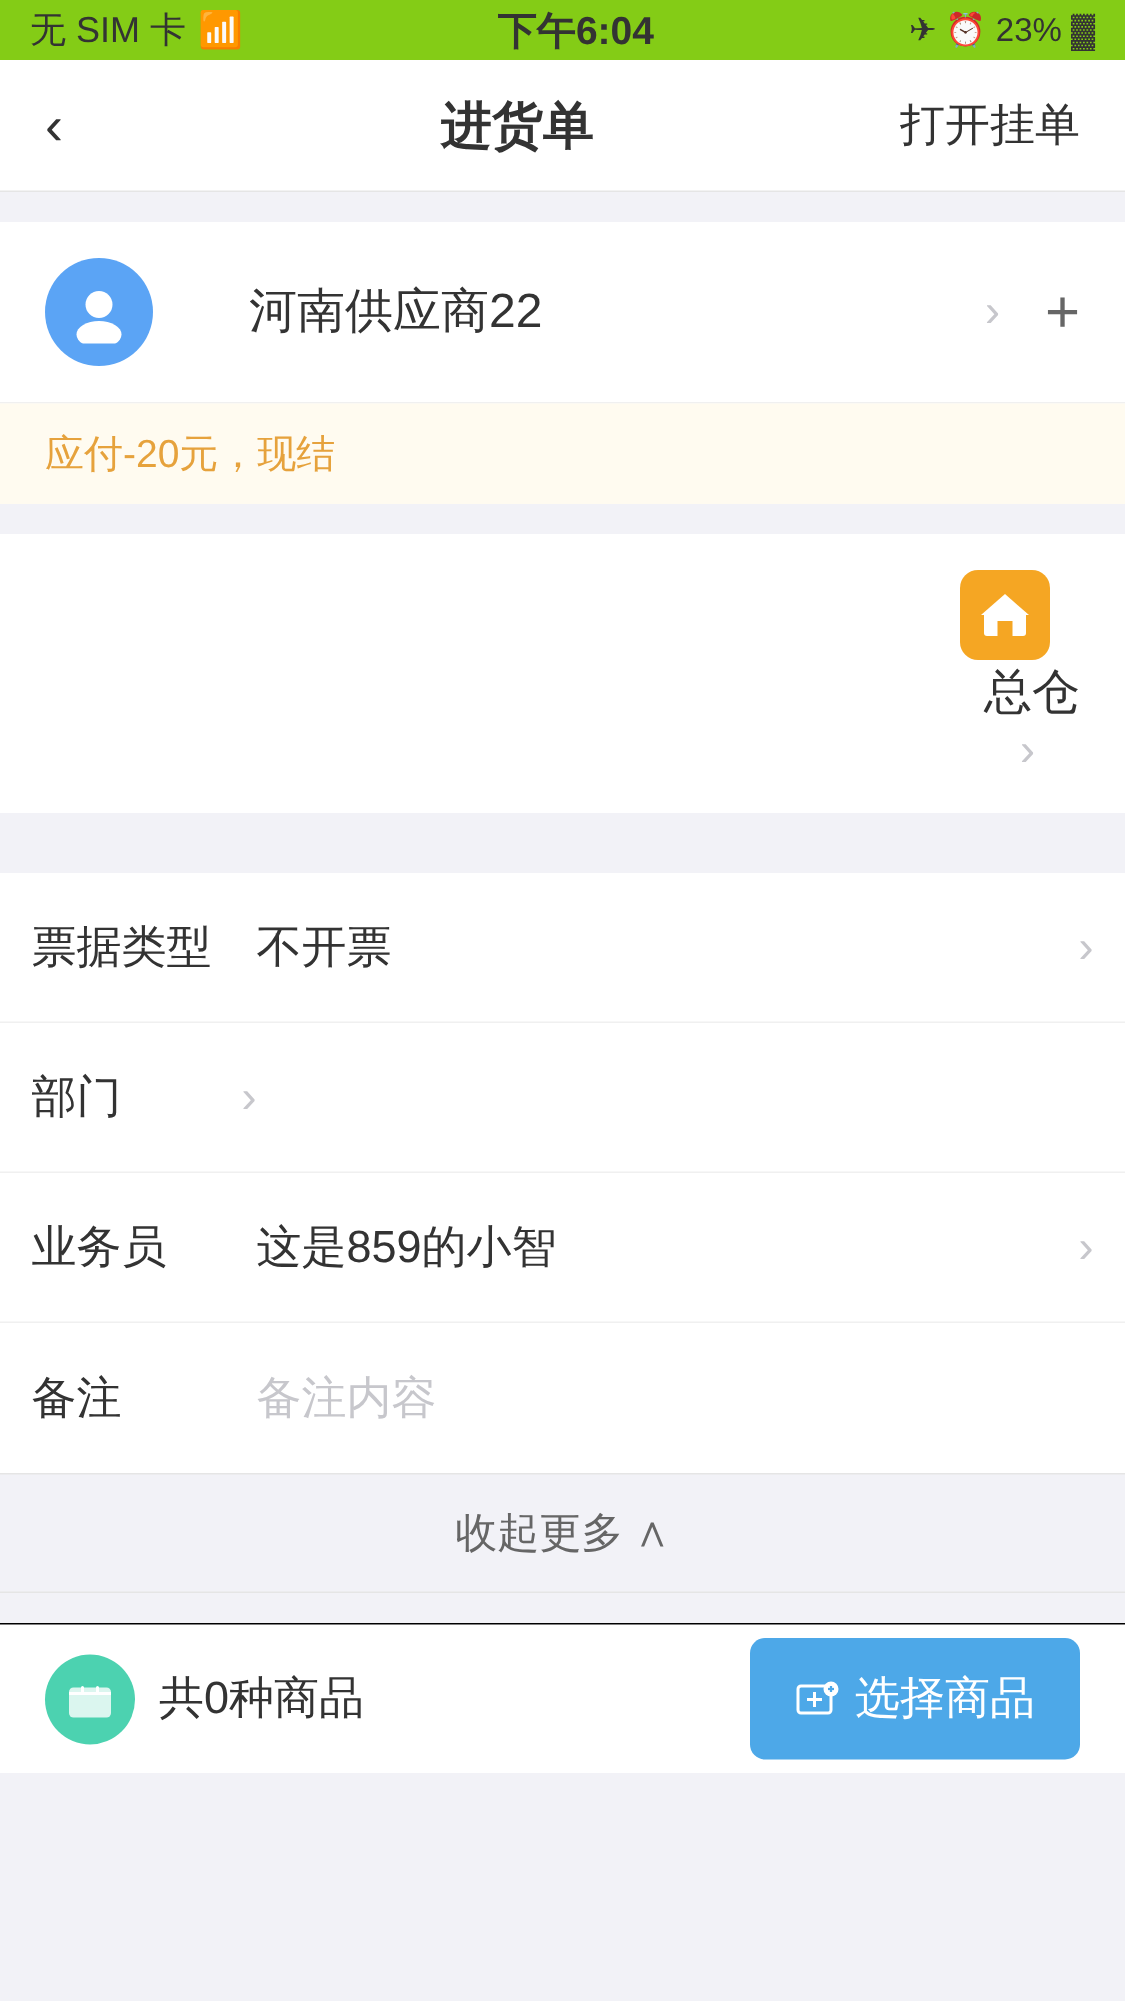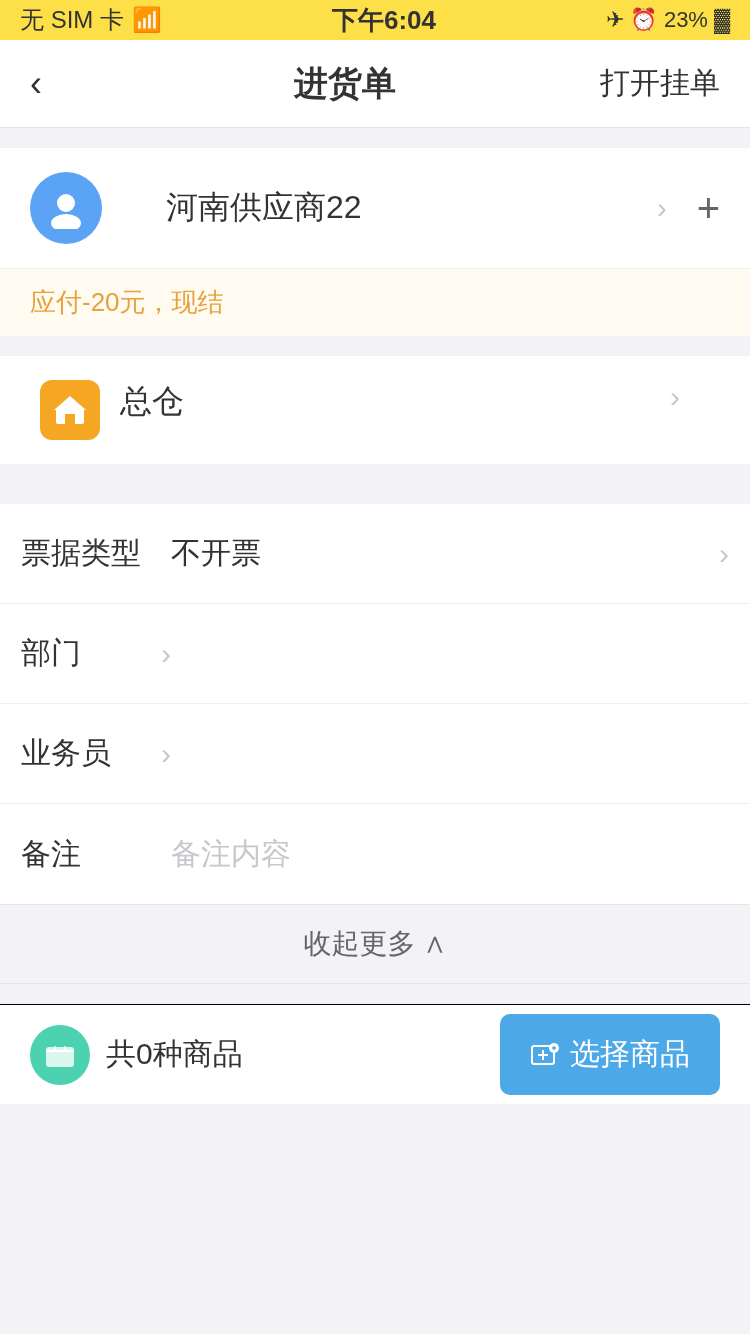--- a/index.html
+++ b/index.html
@@ -11,21 +11,21 @@
       background: #f2f2f7;
       font-family: -apple-system, "PingFang SC", "Helvetica Neue", sans-serif;
       font-size: 28px;
       color: #333;
     }
 
     
     .status-bar {
       width: 750px;
       height: 40px;
-      background: #fde047;
+      background: #84cc16;
       display: flex;
       align-items: center;
       justify-content: space-between;
       padding: 0 20px;
       font-size: 24px;
       font-weight: 500;
     }
     .status-left { display: flex; align-items: center; gap: 8px; }
     .status-center { font-weight: 600; font-size: 26px; }
     .status-right { display: flex; align-items: center; gap: 6px; font-size: 22px; }
@@ -110,22 +110,23 @@
     .notice-bar {
       background: #fffbf0;
       padding: 16px 30px;
       font-size: 26px;
       color: #e6a23c;
     }
 
     
     .warehouse-row {
       display: flex;
-      align-items: flex-start;
-      padding: 24px 40px;
+      align-items: flex-end;
+      padding: 24px 30px;
+      flex-direction: column;
     }
     .warehouse-icon {
       width: 60px;
       height: 60px;
       border-radius: 12px;
       background: #f5a623;
       display: flex;
       align-items: center;
       justify-content: center;
       margin-right: 20px;
@@ -291,20 +292,21 @@
     <span class="form-chevron">›</span>
   </div>
 
   <div class="form-row">
     <span class="form-label">部门</span>
     <span class="form-chevron">›</span>
   </div>
 
   <div class="form-row">
     <span class="form-label">业务员</span>
+    <span class="form-value">这是859的小智</span>
     <span class="form-chevron">›</span>
   </div>
 
   <div class="form-row">
     <span class="form-label">备注</span>
     <span class="form-value placeholder">备注内容</span>
   </div>
 
 </div>
 

